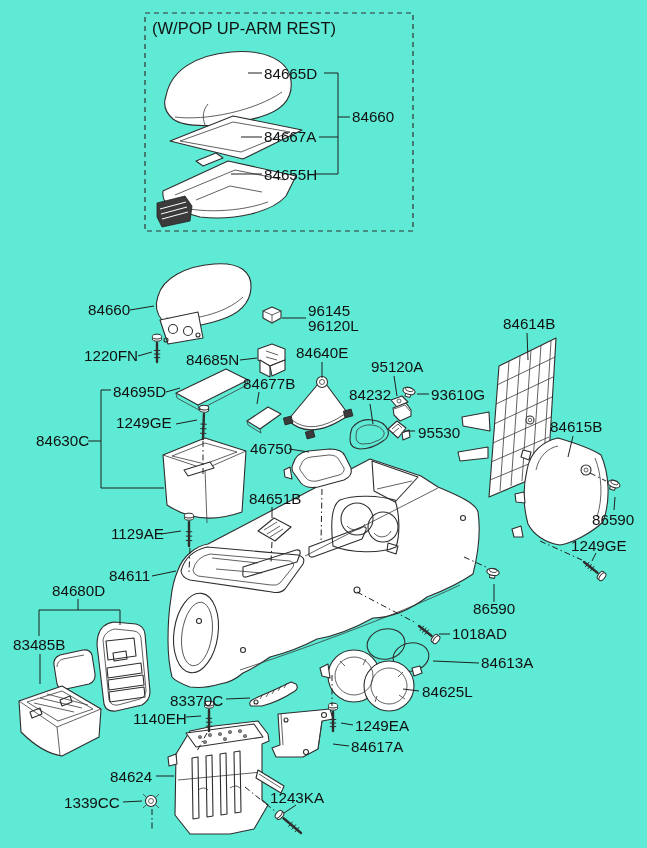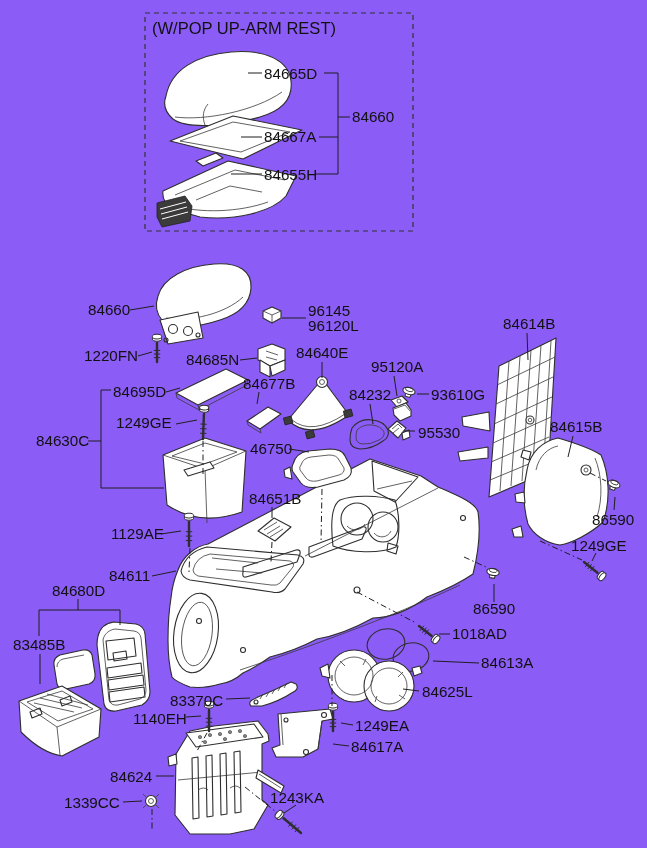--- a/index.html
+++ b/index.html
@@ -1,16 +1,16 @@
 <!DOCTYPE html>
 <html><head>
 <meta charset="utf-8">
 <style>
   html,body{margin:0;padding:0;background:#ffffff;}
-  .stage{position:relative;width:647px;height:848px;background:#8b5cf6;overflow:hidden;}
+  .stage{position:relative;width:647px;height:848px;background:#5eead4;overflow:hidden;}
   svg{display:block;}
   text{font-family:"Liberation Sans", sans-serif;fill:#111;}
   .part{stroke:#2e2e2e;stroke-width:1.1;fill:none;stroke-linejoin:round;stroke-linecap:round;}
   .partw{stroke:#2e2e2e;stroke-width:1.1;fill:#ffffff;stroke-linejoin:round;stroke-linecap:round;}
   .thin{stroke:#3a3a3a;stroke-width:0.8;fill:none;}
   .dark{fill:#3b3b3b;stroke:#222;stroke-width:0.8;}
   .leader{stroke:#1f1f1f;stroke-width:1;fill:none;}
   .leader-dash{stroke:#1f1f1f;stroke-width:1;fill:none;stroke-dasharray:6 3 1.5 3;}
 </style>
 </head>

